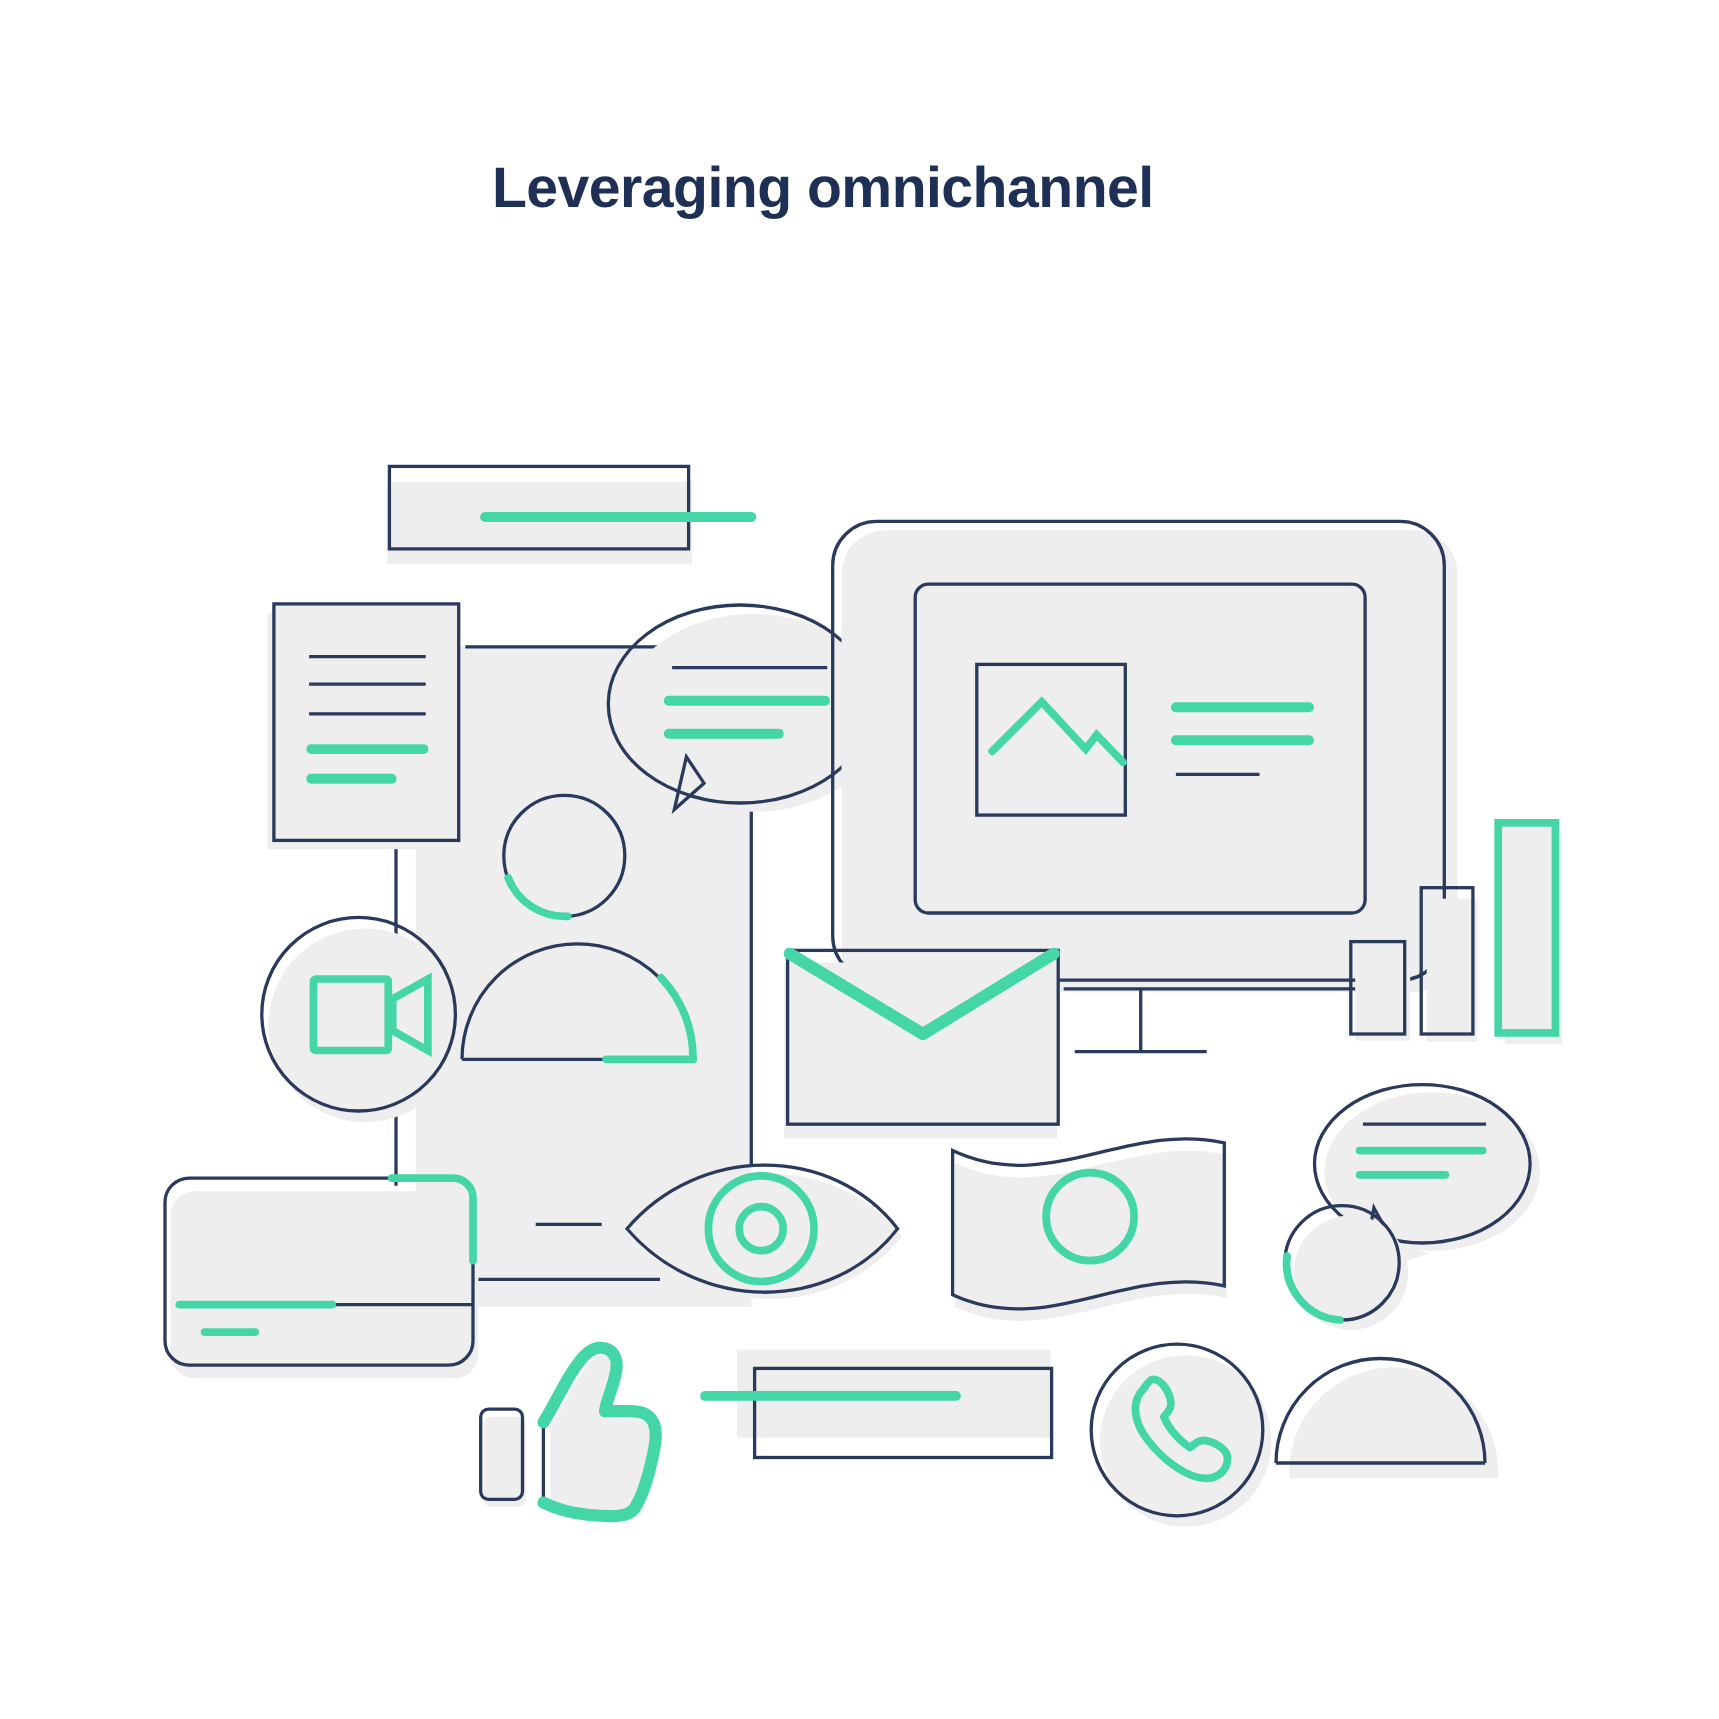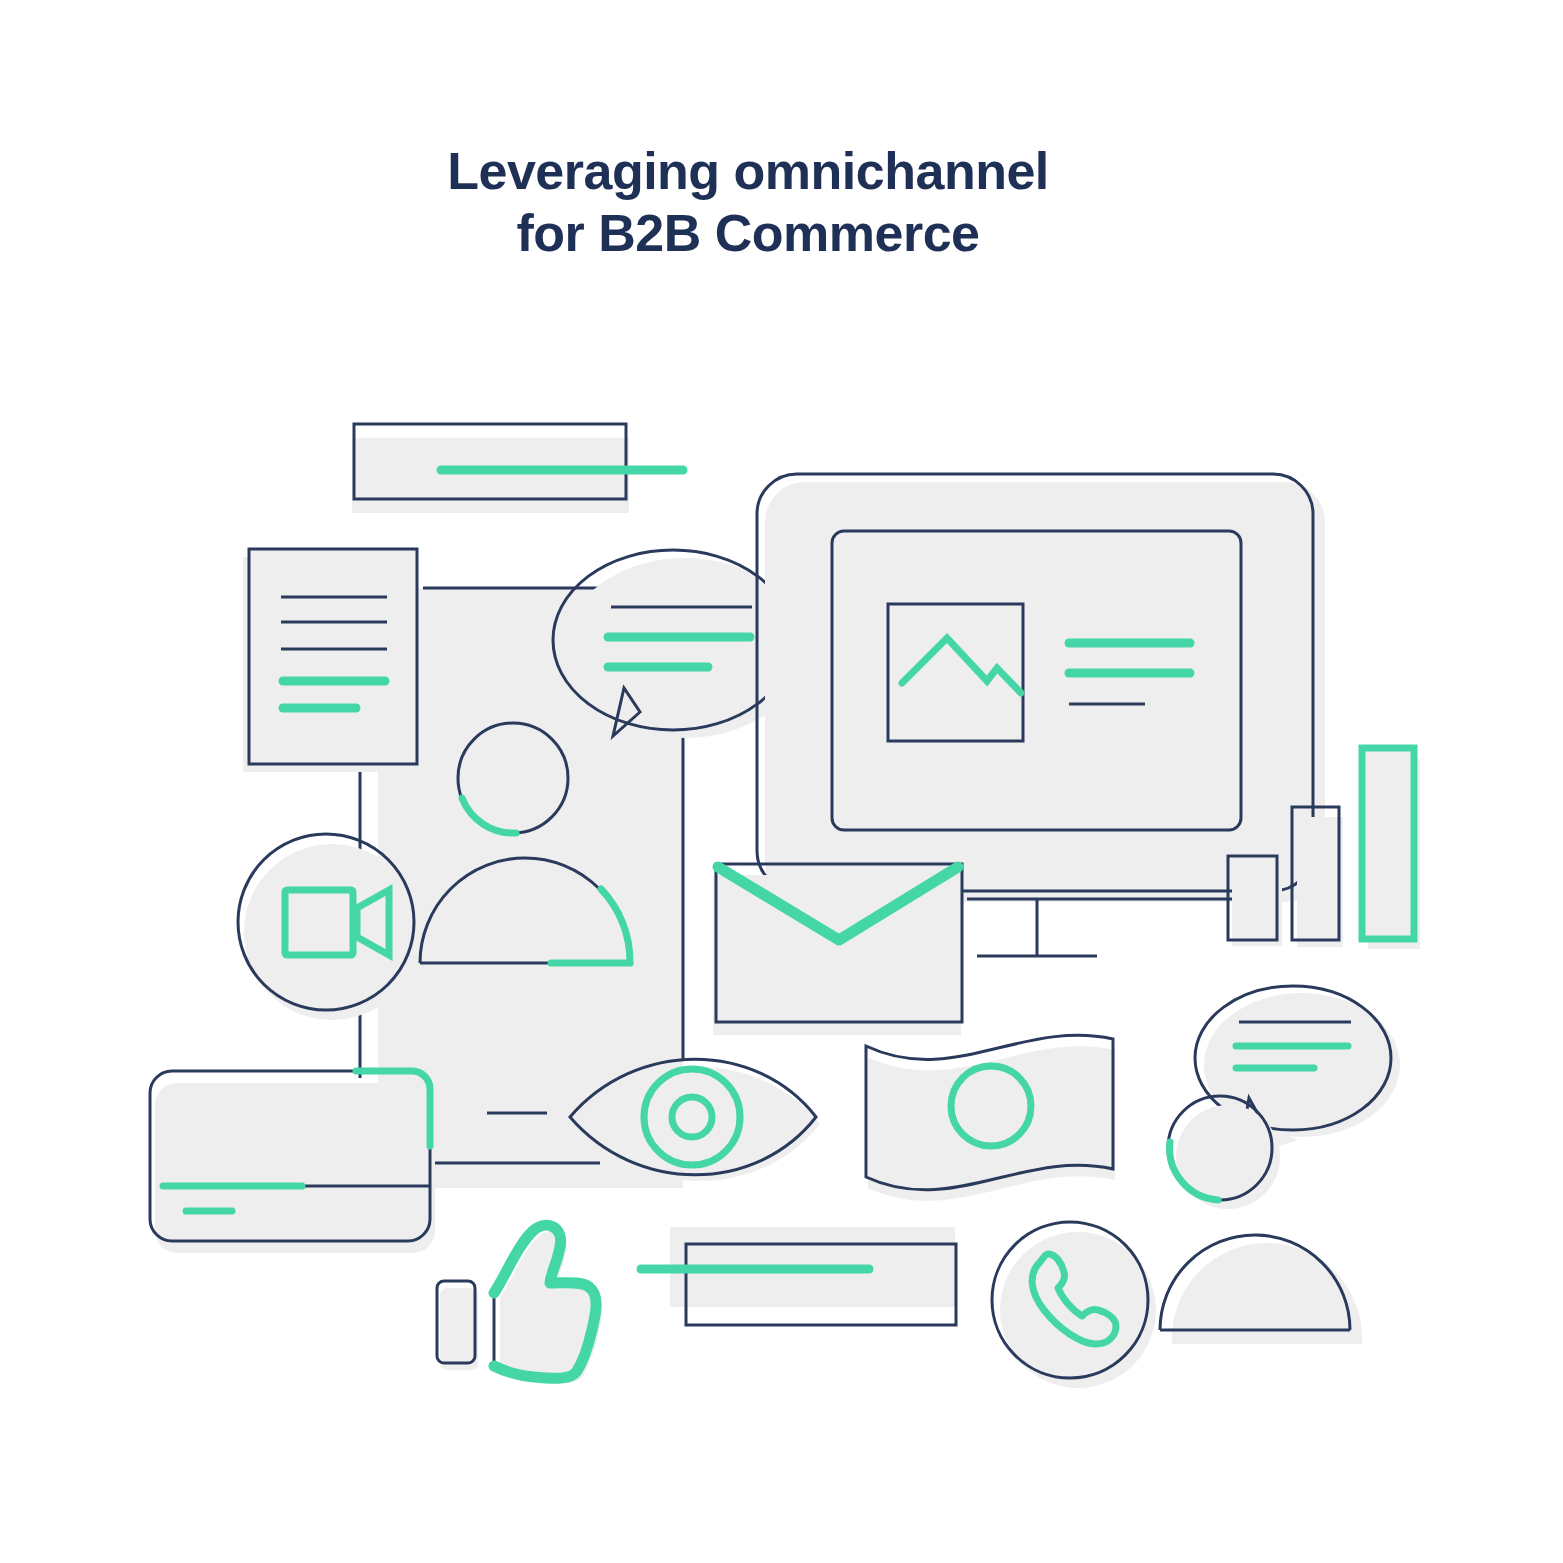--- a/index.html
+++ b/index.html
@@ -47,21 +47,20 @@
     height: 1563px;
   }
 </style>
 </head>
 <body>
 
 <div id="page">
 
   <div class="title-block">
     <span class="title-line">Leveraging omnichannel</span>
-    <span class="title-line">for B2B Commerce</span>
   </div>
 
   <svg class="illus" viewBox="0 0 1563 1563" xmlns="http://www.w3.org/2000/svg">
     <defs>
       <style>
         .nv   { fill:none; stroke:#2a3a5c; stroke-width:3; }
         .nv2  { fill:none; stroke:#2a3a5c; stroke-width:3.2; stroke-linecap:butt; }
         .gr   { fill:none; stroke:#45d6a8; stroke-width:9; stroke-linecap:round; }
         .gr6  { fill:none; stroke:#45d6a8; stroke-width:7; stroke-linecap:round; }
         .grT  { fill:none; stroke:#45d6a8; stroke-width:11; stroke-linecap:round; stroke-linejoin:round;}

